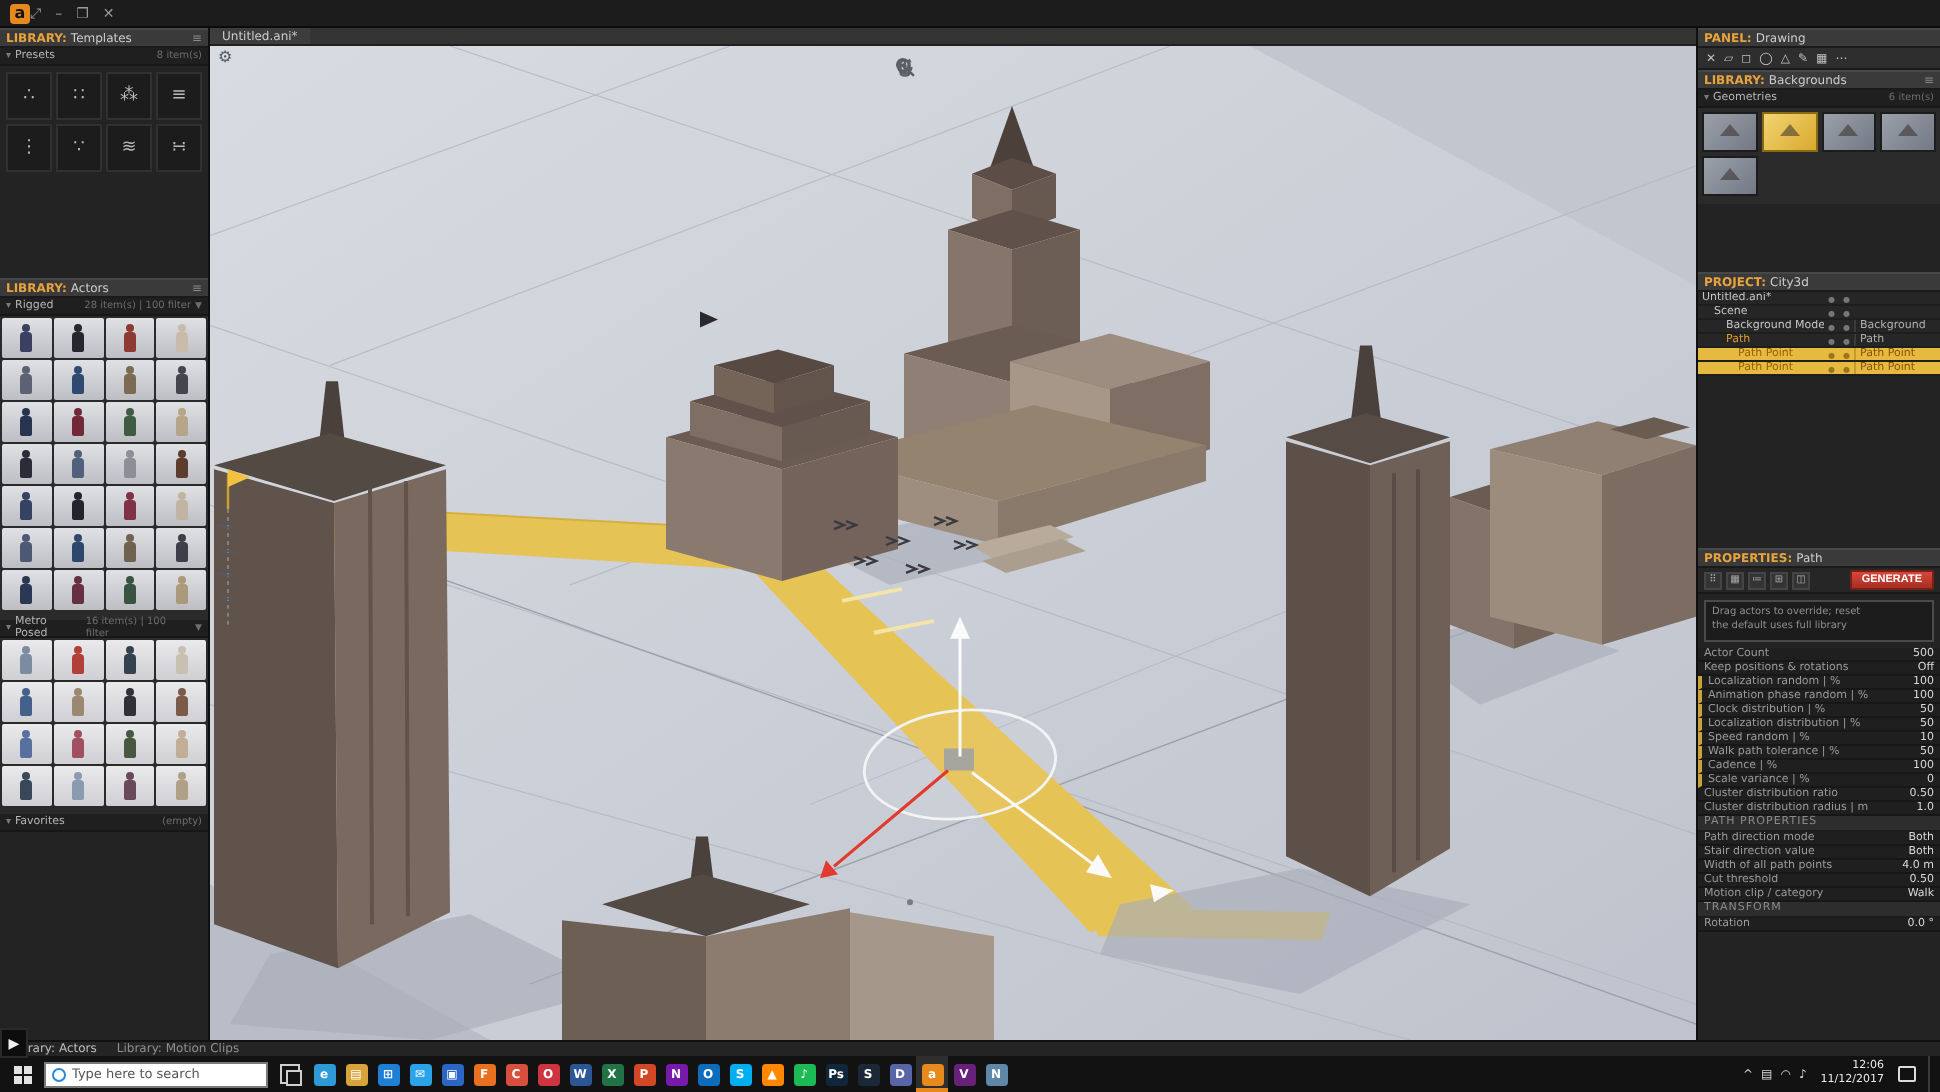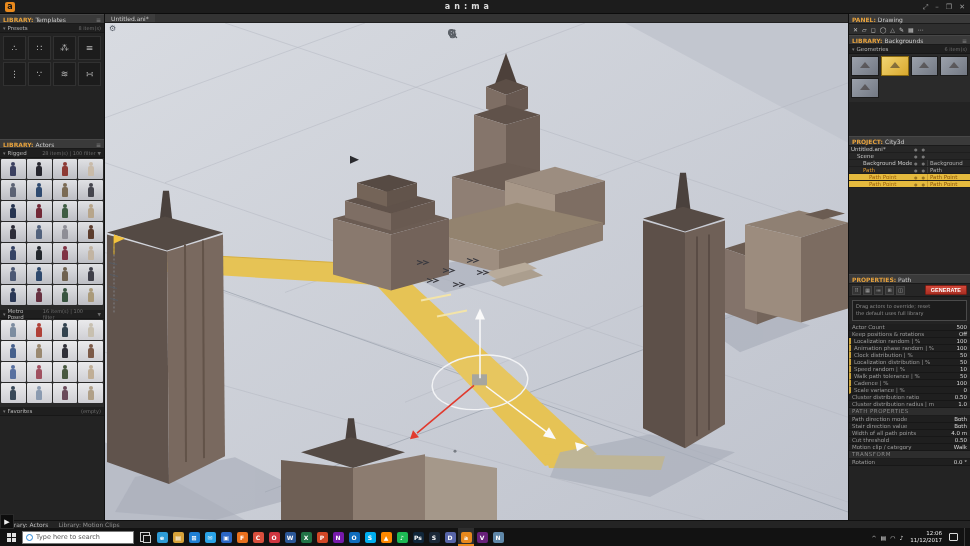--- a/index.html
+++ b/index.html
@@ -116,21 +116,20 @@
   .desk-sliver{width:4px;height:18px;border-left:1px solid #3a3a3a}
 </style>
 </head>
 <body>
 <div id="screen">
 
 <div class="app">
 
   <header class="titlebar">
     <span class="logo">a</span>
-    <span class="win-title">an:ma</span>
     <span class="win-controls">
       <span>⤢</span>
       <span>–</span>
       <span>❐</span>
       <span>✕</span>
     </span>
   </header>
 
   <div class="main">
 

